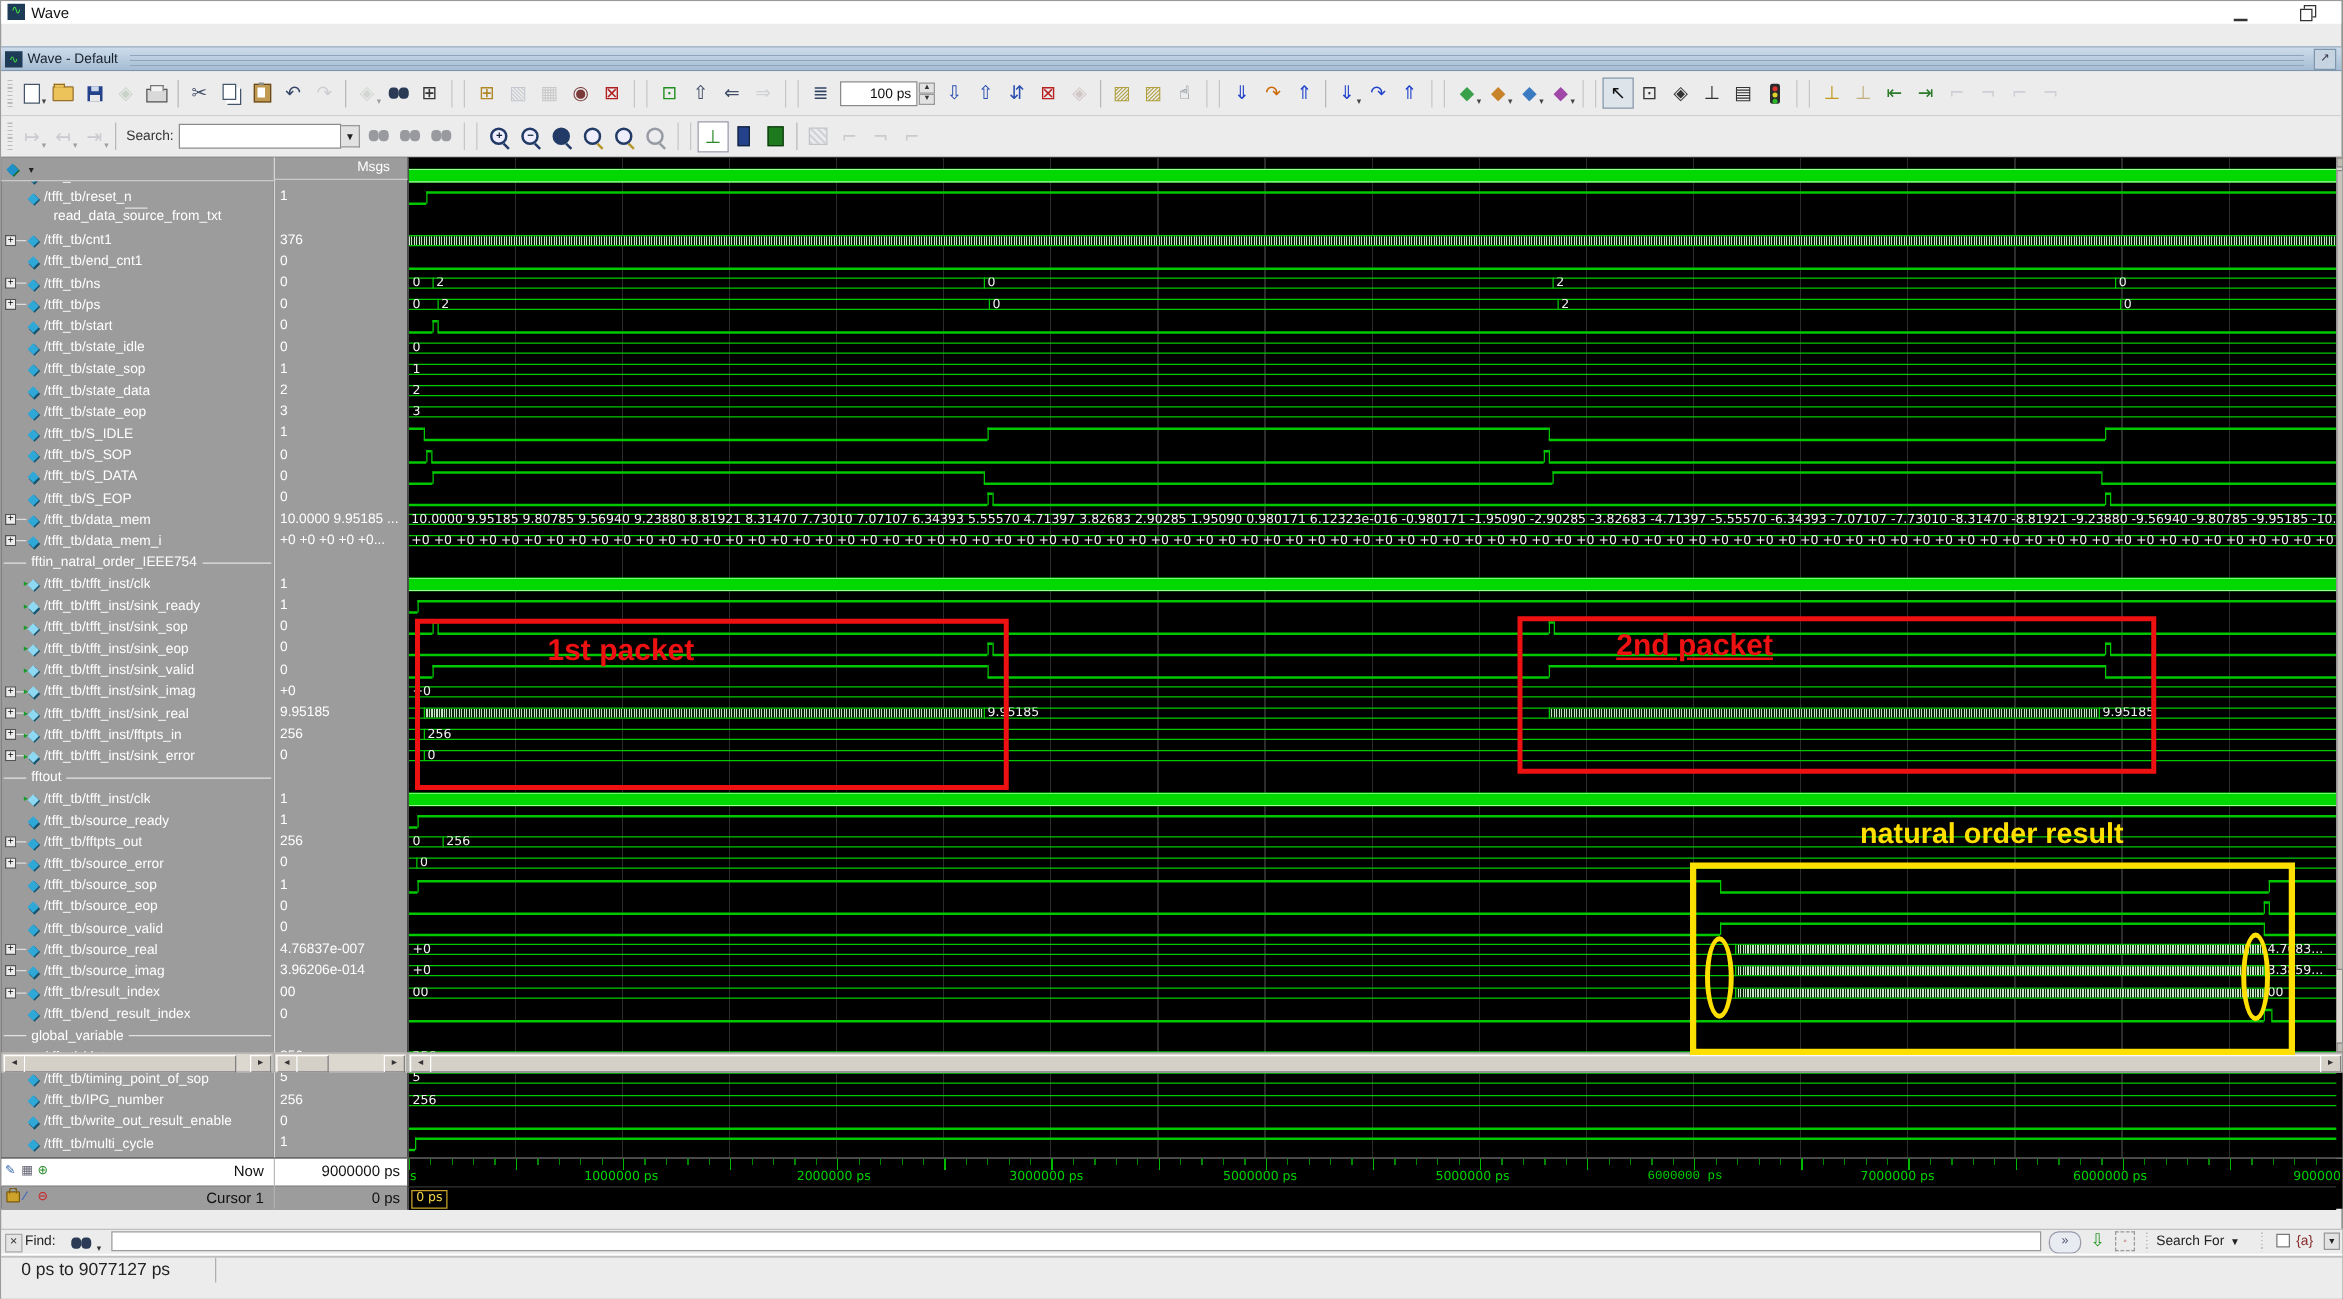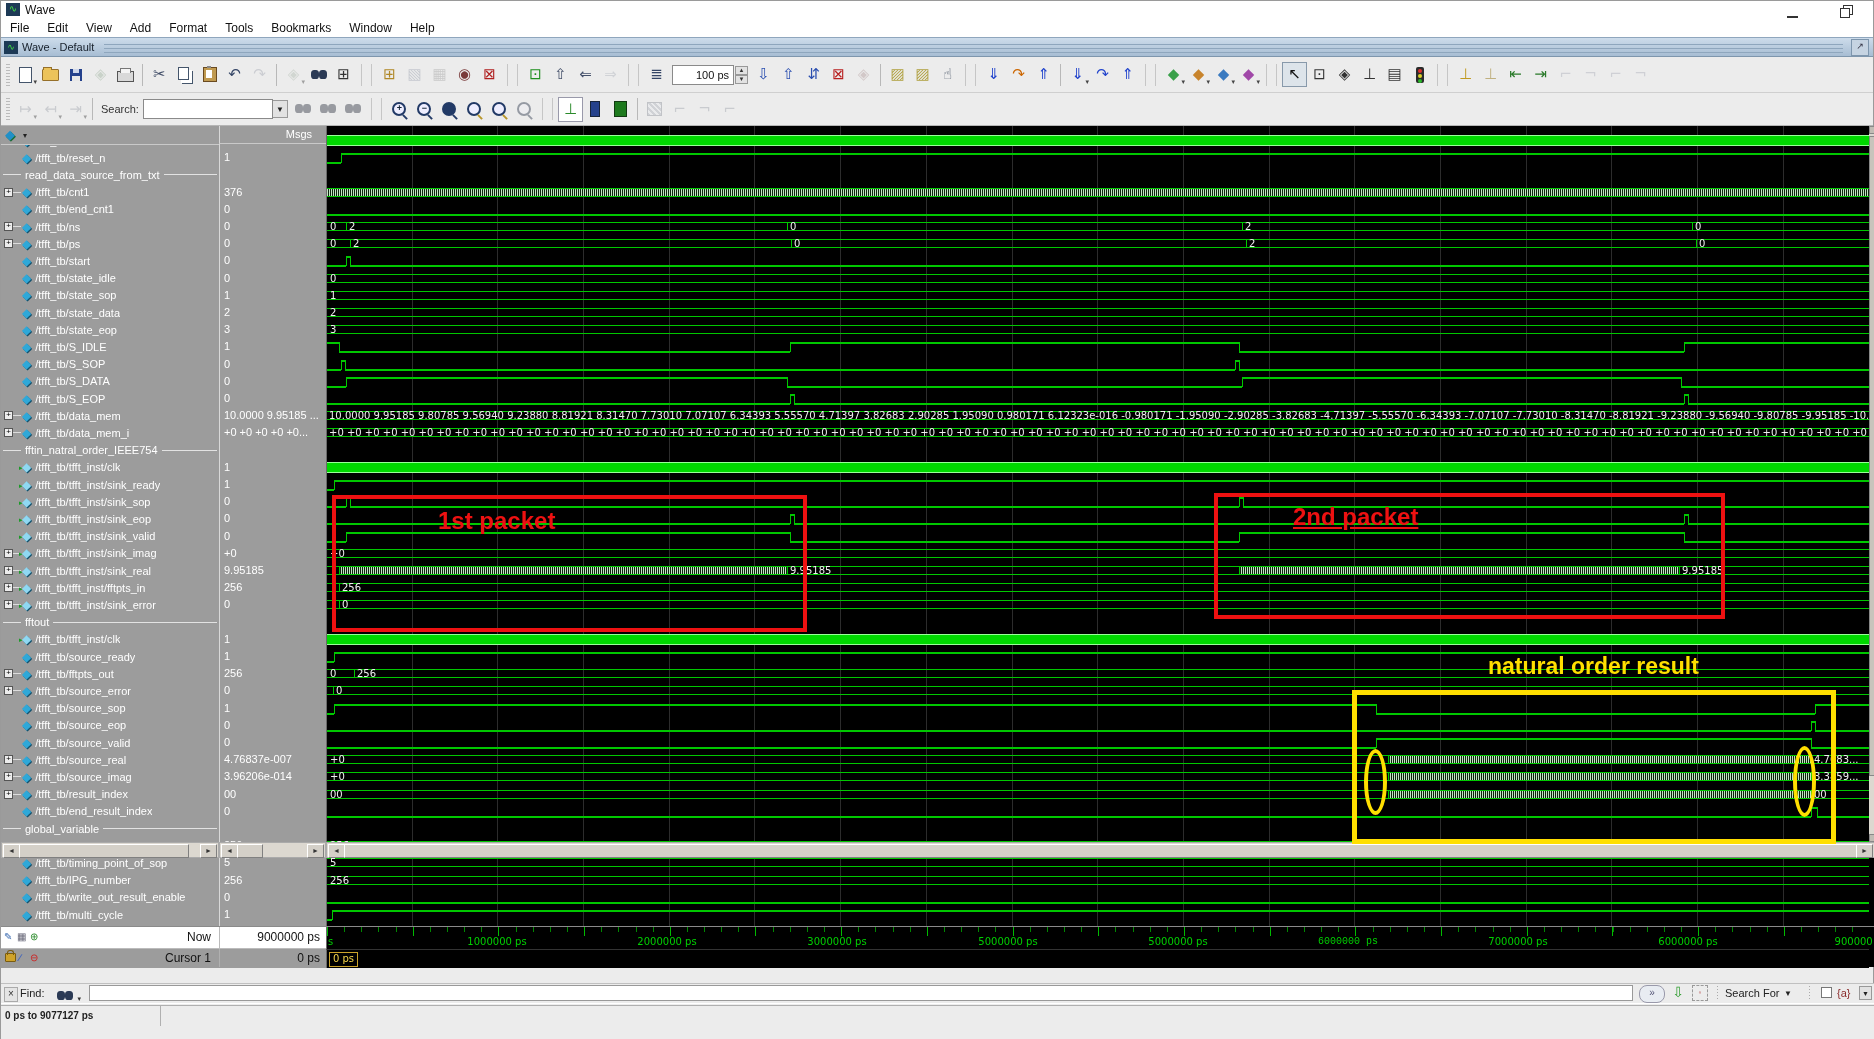--- a/index.html
+++ b/index.html
@@ -187,36 +187,35 @@
   #findbar .fsf{position:absolute;left:1724px;top:3px;font-size:11px;color:#222;}
   #findbar .fsfdd{position:absolute;left:1783px;top:5px;font-size:8px;color:#222;}
   #findbar .fchk{position:absolute;left:1820px;top:3px;width:11px;height:11px;background:#fff;border:1px solid #777;box-sizing:border-box;}
   #findbar .fa{position:absolute;left:1836px;top:3px;font-size:11px;color:#8a2a2a;}
   #findbar .fdd2{position:absolute;left:1858px;top:2px;width:13px;height:14px;background:#e2e2e2;border:1px solid #999;
       font-size:7px;line-height:13px;text-align:center;color:#222;box-sizing:border-box;}
 
   
   #statusbar{position:absolute;left:0;top:1002px;width:1874px;height:37px;background:#ececec;border-top:1px solid #fff;box-sizing:border-box;}
   #statusbar .cells{position:absolute;left:0;top:1px;width:1874px;height:20px;border-top:1px solid #b0b0b0;}
-  #statusbar .c1{position:absolute;left:0;top:0;width:160px;height:20px;font-size:10px;color:#222;line-height:19px;padding-left:4px;
-      border-right:1px solid #b0b0b0;box-sizing:border-box;white-space:nowrap;font-weight:bold;}
+  #statusbar .c1{position:absolute;left:12px;top:0;width:160px;height:20px;font-size:14px;color:#222;line-height:19px;padding-left:4px;
+      border-right:1px solid #b0b0b0;box-sizing:border-box;white-space:nowrap;}
 </style>
 </head>
 <body>
 
 <div id="app">
 
   <div id="titlebar">
     <span class="appicon">∿</span>
     <span class="ttl">Wave</span>
     <span class="winbtn" id="btn-min"><i></i></span>
     <span class="winbtn" id="btn-restore"><i></i></span>
   </div>
 
-  <div id="menubar"><span class="menu-item">File</span><span class="menu-item">Edit</span><span class="menu-item">View</span><span class="menu-item">Add</span><span class="menu-item">Format</span><span class="menu-item">Tools</span><span class="menu-item">Bookmarks</span><span class="menu-item">Window</span><span class="menu-item">Help</span></div>
 
   <div id="paneheader">
     <span class="picon">∿</span>
     <span class="ptitle">Wave - Default</span>
     <span class="grip"></span>
     <span class="pbtn">↗</span>
   </div>
 
   <div id="toolbar1">
       <div class="tgrip"></div>
@@ -491,21 +490,21 @@
           <span class="tie hid"></span>
           <span class="dia">◆</span>
           <span class="nm">/tfft_tb/clk</span>
         </div>
         <div class="nrow" style="top: 23.2px;">
           <span class="plus hid">+</span>
           <span class="tie hid"></span>
           <span class="dia">◆</span>
           <span class="nm">/tfft_tb/reset_n</span>
         </div>
-        <div class="nrow divider" style="top: 40.4px;">
+        <div class="nrow divider" style="top: 40.4px; flex-direction: column;">
           <span class="dl l"></span>
           <span>read_data_source_from_txt</span>
           <span class="dl r"></span>
         </div>
         <div class="nrow" style="top: 57.6px;">
           <span class="plus">+</span>
           <span class="tie"></span>
           <span class="dia">◆</span>
           <span class="nm">/tfft_tb/cnt1</span>
         </div>

